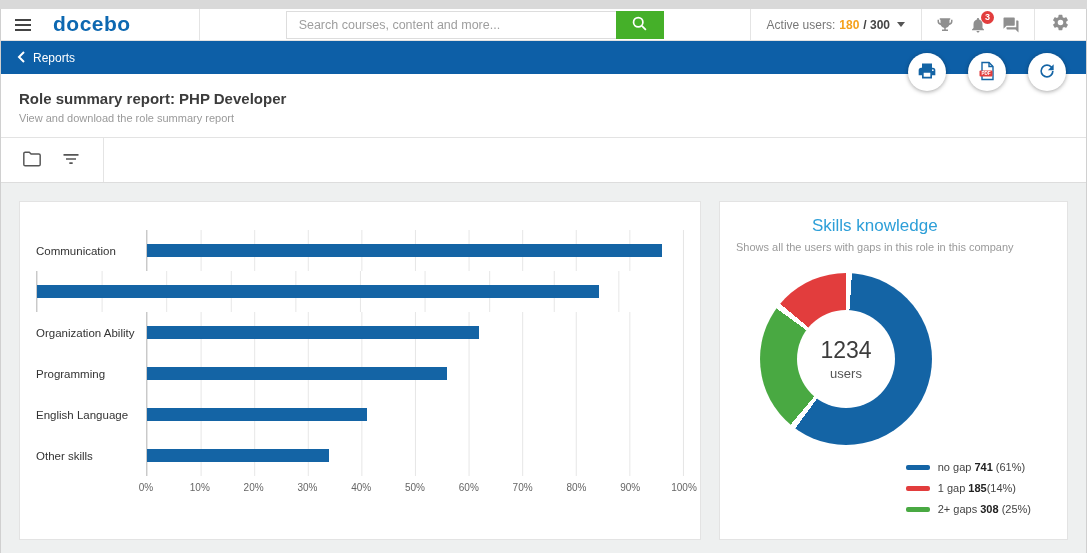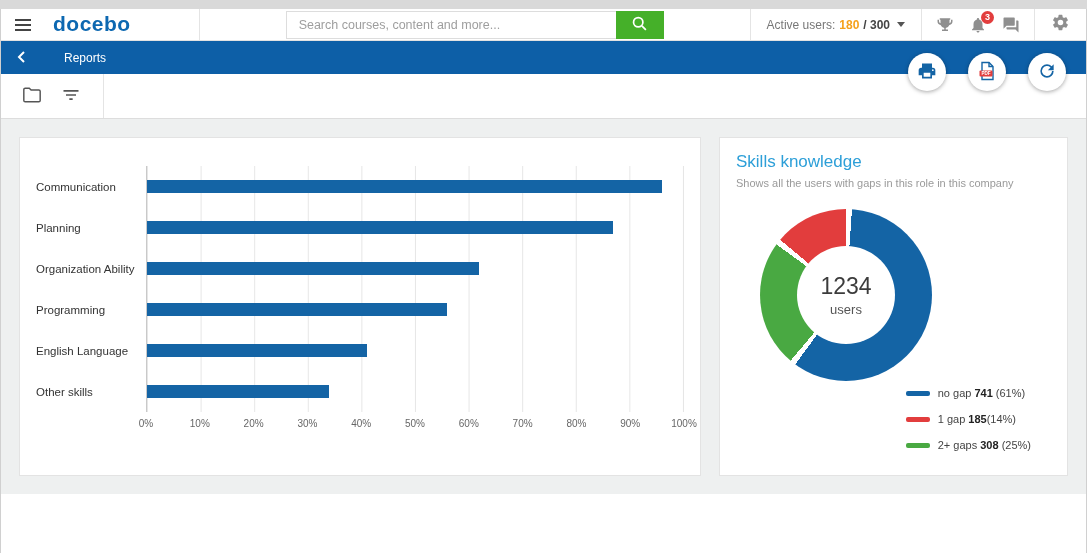--- a/index.html
+++ b/index.html
@@ -22,42 +22,42 @@
   .active-users b.cur { color: #f5a11c; }
   .active-users b.tot { color: #444; }
   .caret { width: 0; height: 0; border-left: 4px solid transparent; border-right: 4px solid transparent; border-top: 5px solid #555; margin-left: 3px; }
   .top-icons { display: flex; align-items: center; gap: 15px; padding: 0 14px; }
   .top-icon { position: relative; display: flex; align-items: center; cursor: pointer; }
   .top-icon svg { fill: #8f8f8f; }
   .badge { position: absolute; top: -5px; right: -7px; background: #e23d3d; color: #fff; font-size: 9px; font-weight: bold; min-width: 13px; height: 13px; line-height: 13px; text-align: center; border-radius: 7px; padding: 0 2px; }
   .gear-wrap { padding: 0 16px; display: flex; align-items: center; cursor: pointer; }
 
   
-  .bluebar { height: 33px; background: #0d5fa7; display: flex; align-items: center; padding: 0 16px; gap: 31px; }
+  .bluebar { height: 33px; background: #0d5fa7; display: flex; align-items: center; padding: 0 16px; }
   .crumb { color: #fff; font-size: 12px; margin-left: 8px; text-decoration: none; cursor: pointer; }
 
   
   .fab-row { position: absolute; top: 44px; right: 20px; display: flex; gap: 22px; z-index: 6; }
   .fab { width: 38px; height: 38px; border-radius: 50%; background: #fff; border: none; box-shadow: 0 1px 4px rgba(0,0,0,.35); display: flex; align-items: center; justify-content: center; cursor: pointer; }
 
   
   .page-head { padding: 16px 18px 13px 18px; border-bottom: 1px solid #e3e3e3; background: #fff; }
   .page-head h1 { font-size: 15px; font-weight: 600; color: #3c3c3c; margin-bottom: 5px; }
   .page-head p { font-size: 11px; color: #9a9a9a; }
 
   
   .toolbar { height: 45px; border-bottom: 1px solid #ddd; display: flex; align-items: center; padding-left: 20px; background: #fff; }
   .tool-btn { background: none; border: none; display: flex; align-items: center; justify-content: center; margin-right: 18px; cursor: pointer; }
   .toolbar .vsep { margin-left: 4px; }
 
   
   .content { height: 375px; background: #eef0f0; display: flex; gap: 18px; padding: 18px; }
   .card { background: #fff; border: 1px solid #e3e3e3; padding: 14px 16px; }
   .card-left { width: 682px; }
-  .card-right { flex: 1; position: relative; }
+  .card-right { flex: 1; position: relative; text-align: center; }
   .card-head { display: flex; justify-content: space-between; align-items: flex-start; }
   .card-head h2 { font-size: 17px; font-weight: 400; color: #2d9fd8; margin-bottom: 5px; }
   .card-head p { font-size: 11px; color: #9a9a9a; }
   .corner-note { font-size: 11px; color: #555; margin-top: 6px; white-space: nowrap; }
 
   
   .bar-chart { margin-top: 14px; }
   .bar-row { display: flex; align-items: stretch; height: 41px; }
   .bar-label { width: 110px; font-size: 11.5px; color: #333; display: flex; align-items: center; padding-right: 8px; }
   .bar-area { flex: 1; display: flex; align-items: center; border-left: 1px solid #c9c9c9; border-right: 1px solid #e6e6e6;
@@ -66,21 +66,21 @@
   .axis-row { display: flex; margin-top: 6px; }
   .axis-spacer { width: 110px; }
   .axis { flex: 1; position: relative; height: 16px; }
   .tick { position: absolute; transform: translateX(-50%); font-size: 10px; color: #666; white-space: nowrap; }
 
   
   .donut { width: 172px; height: 172px; border-radius: 50%; position: relative; margin: 20px 0 0 24px; }
   .donut-hole { position: absolute; inset: 37px; background: #fff; border-radius: 50%; display: flex; flex-direction: column; align-items: center; justify-content: center; }
   .donut-hole .big { font-size: 23px; color: #3c3c3c; }
   .donut-hole .small { font-size: 13px; color: #555; margin-top: 2px; }
-  .legend { position: absolute; right: 36px; bottom: 24px; display: flex; flex-direction: column; gap: 14px; }
+  .legend { position: absolute; right: 36px; bottom: 24px; display: flex; flex-direction: column; gap: 9px; }
   .legend-row { display: flex; align-items: center; font-size: 11px; color: #444; }
   .legend-row .swatch { width: 24px; height: 5px; border-radius: 2px; margin-right: 8px; flex: none; }
   .legend-row b { color: #222; }
 </style>
 </head>
 <body>
 
 <div class="wrap">
 
   <header class="topbar">
@@ -169,20 +169,24 @@
     </button>
     <button class="fab">
       <span>
         <svg width="20" height="20" viewBox="0 0 24 24" fill="#1464a5">
             <path d="M17.65 6.35A7.96 7.96 0 0 0 12 4a8 8 0 1 0 8 8h-2a6 6 0 1 1-1.76-4.24L13 11h7V4l-2.35 2.35z"></path>
           </svg>
       </span>
     </button>
   </div>
 
+  <section class="page-head">
+    <h1>Role summary report: PHP Developer</h1>
+    <p>View and download the role summary report</p>
+  </section>
 
   <div class="toolbar">
     <button class="tool-btn">
       <span>
         <svg width="22" height="20" viewBox="0 0 24 22">
             <path d="M3 5a1.5 1.5 0 0 1 1.5-1.5H9l2 2h8.5A1.5 1.5 0 0 1 21 7v10a1.5 1.5 0 0 1-1.5 1.5h-15A1.5 1.5 0 0 1 3 17V5z" fill="none" stroke="#555" stroke-width="1.6"></path>
           </svg>
       </span>
     </button>
     <button class="tool-btn">
@@ -200,21 +204,20 @@
     <section class="card card-left">
       <div class="bar-chart">
         <div id="barRows">
             <div class="bar-row">
               <div class="bar-label">Communication</div>
               <div class="bar-area">
                 <div class="bar" style="width: 96%; background: rgb(20, 100, 165);"></div>
               </div>
             </div>
             <div class="bar-row">
-              <div class="bar-label">Planning</div>
               <div class="bar-area">
                 <div class="bar" style="width: 87%; background: rgb(20, 100, 165);"></div>
               </div>
             </div>
             <div class="bar-row">
               <div class="bar-label">Organization Ability</div>
               <div class="bar-area">
                 <div class="bar" style="width: 62%; background: rgb(20, 100, 165);"></div>
               </div>
             </div>

